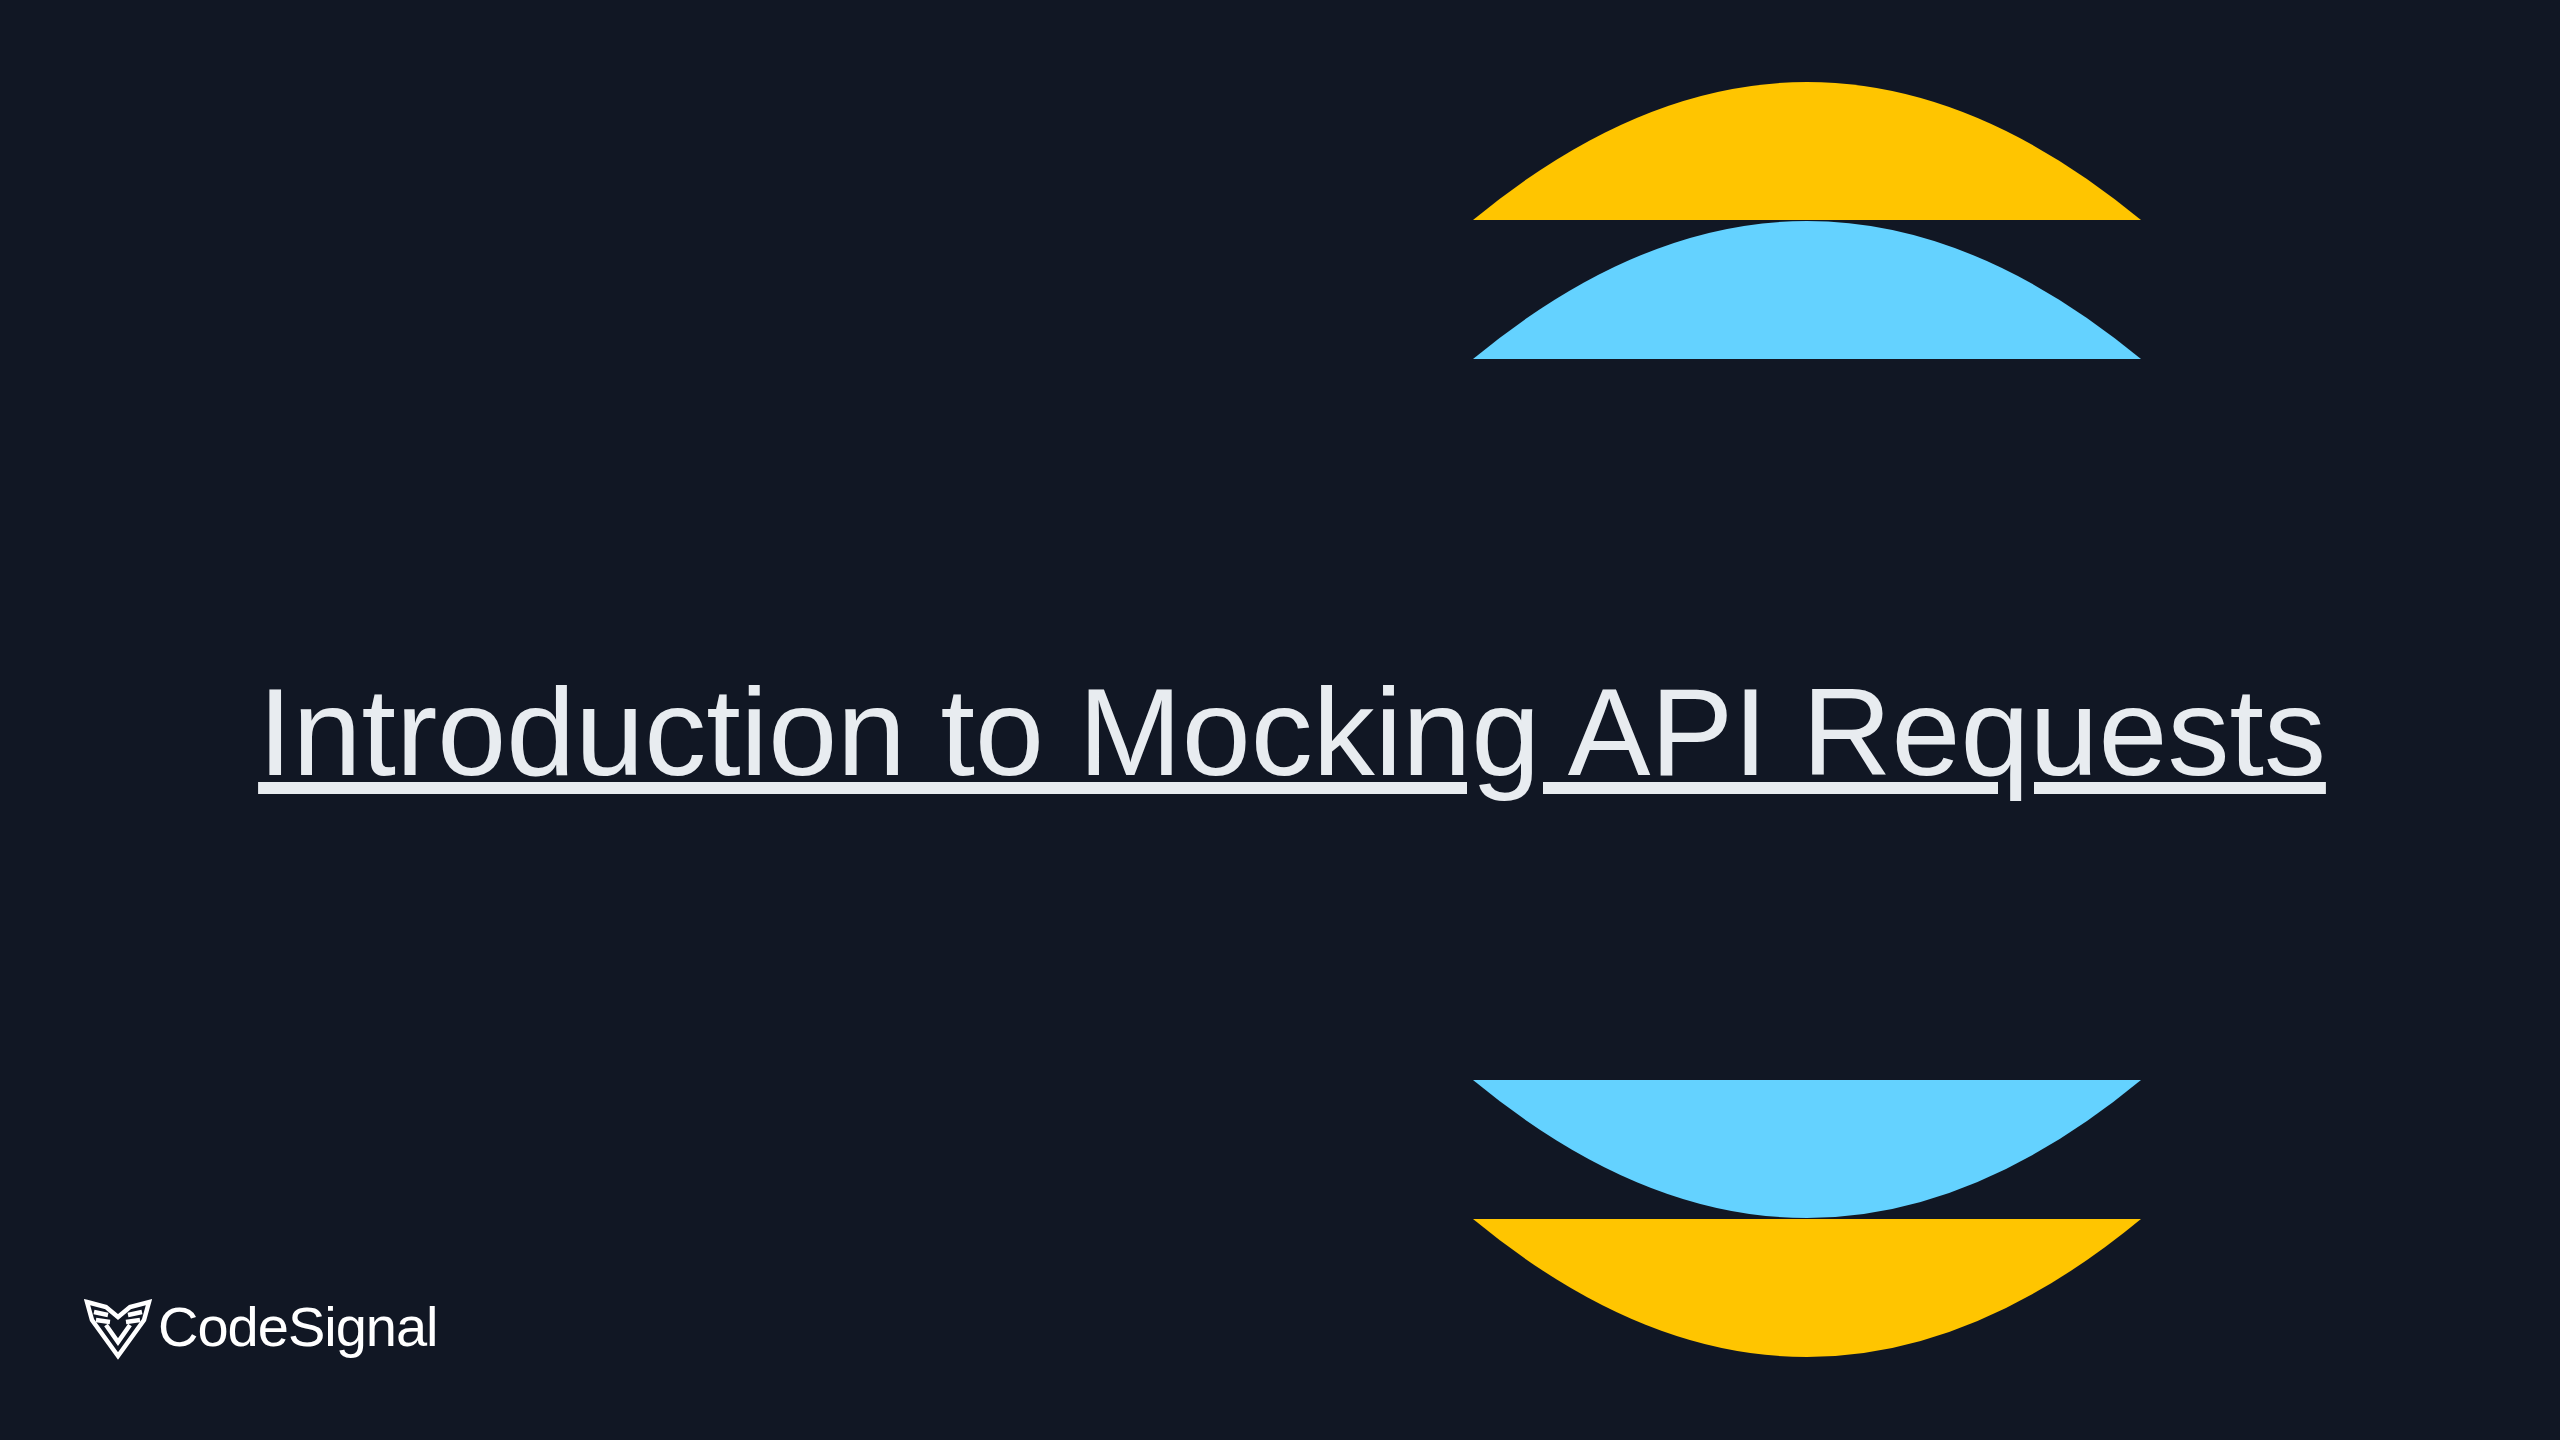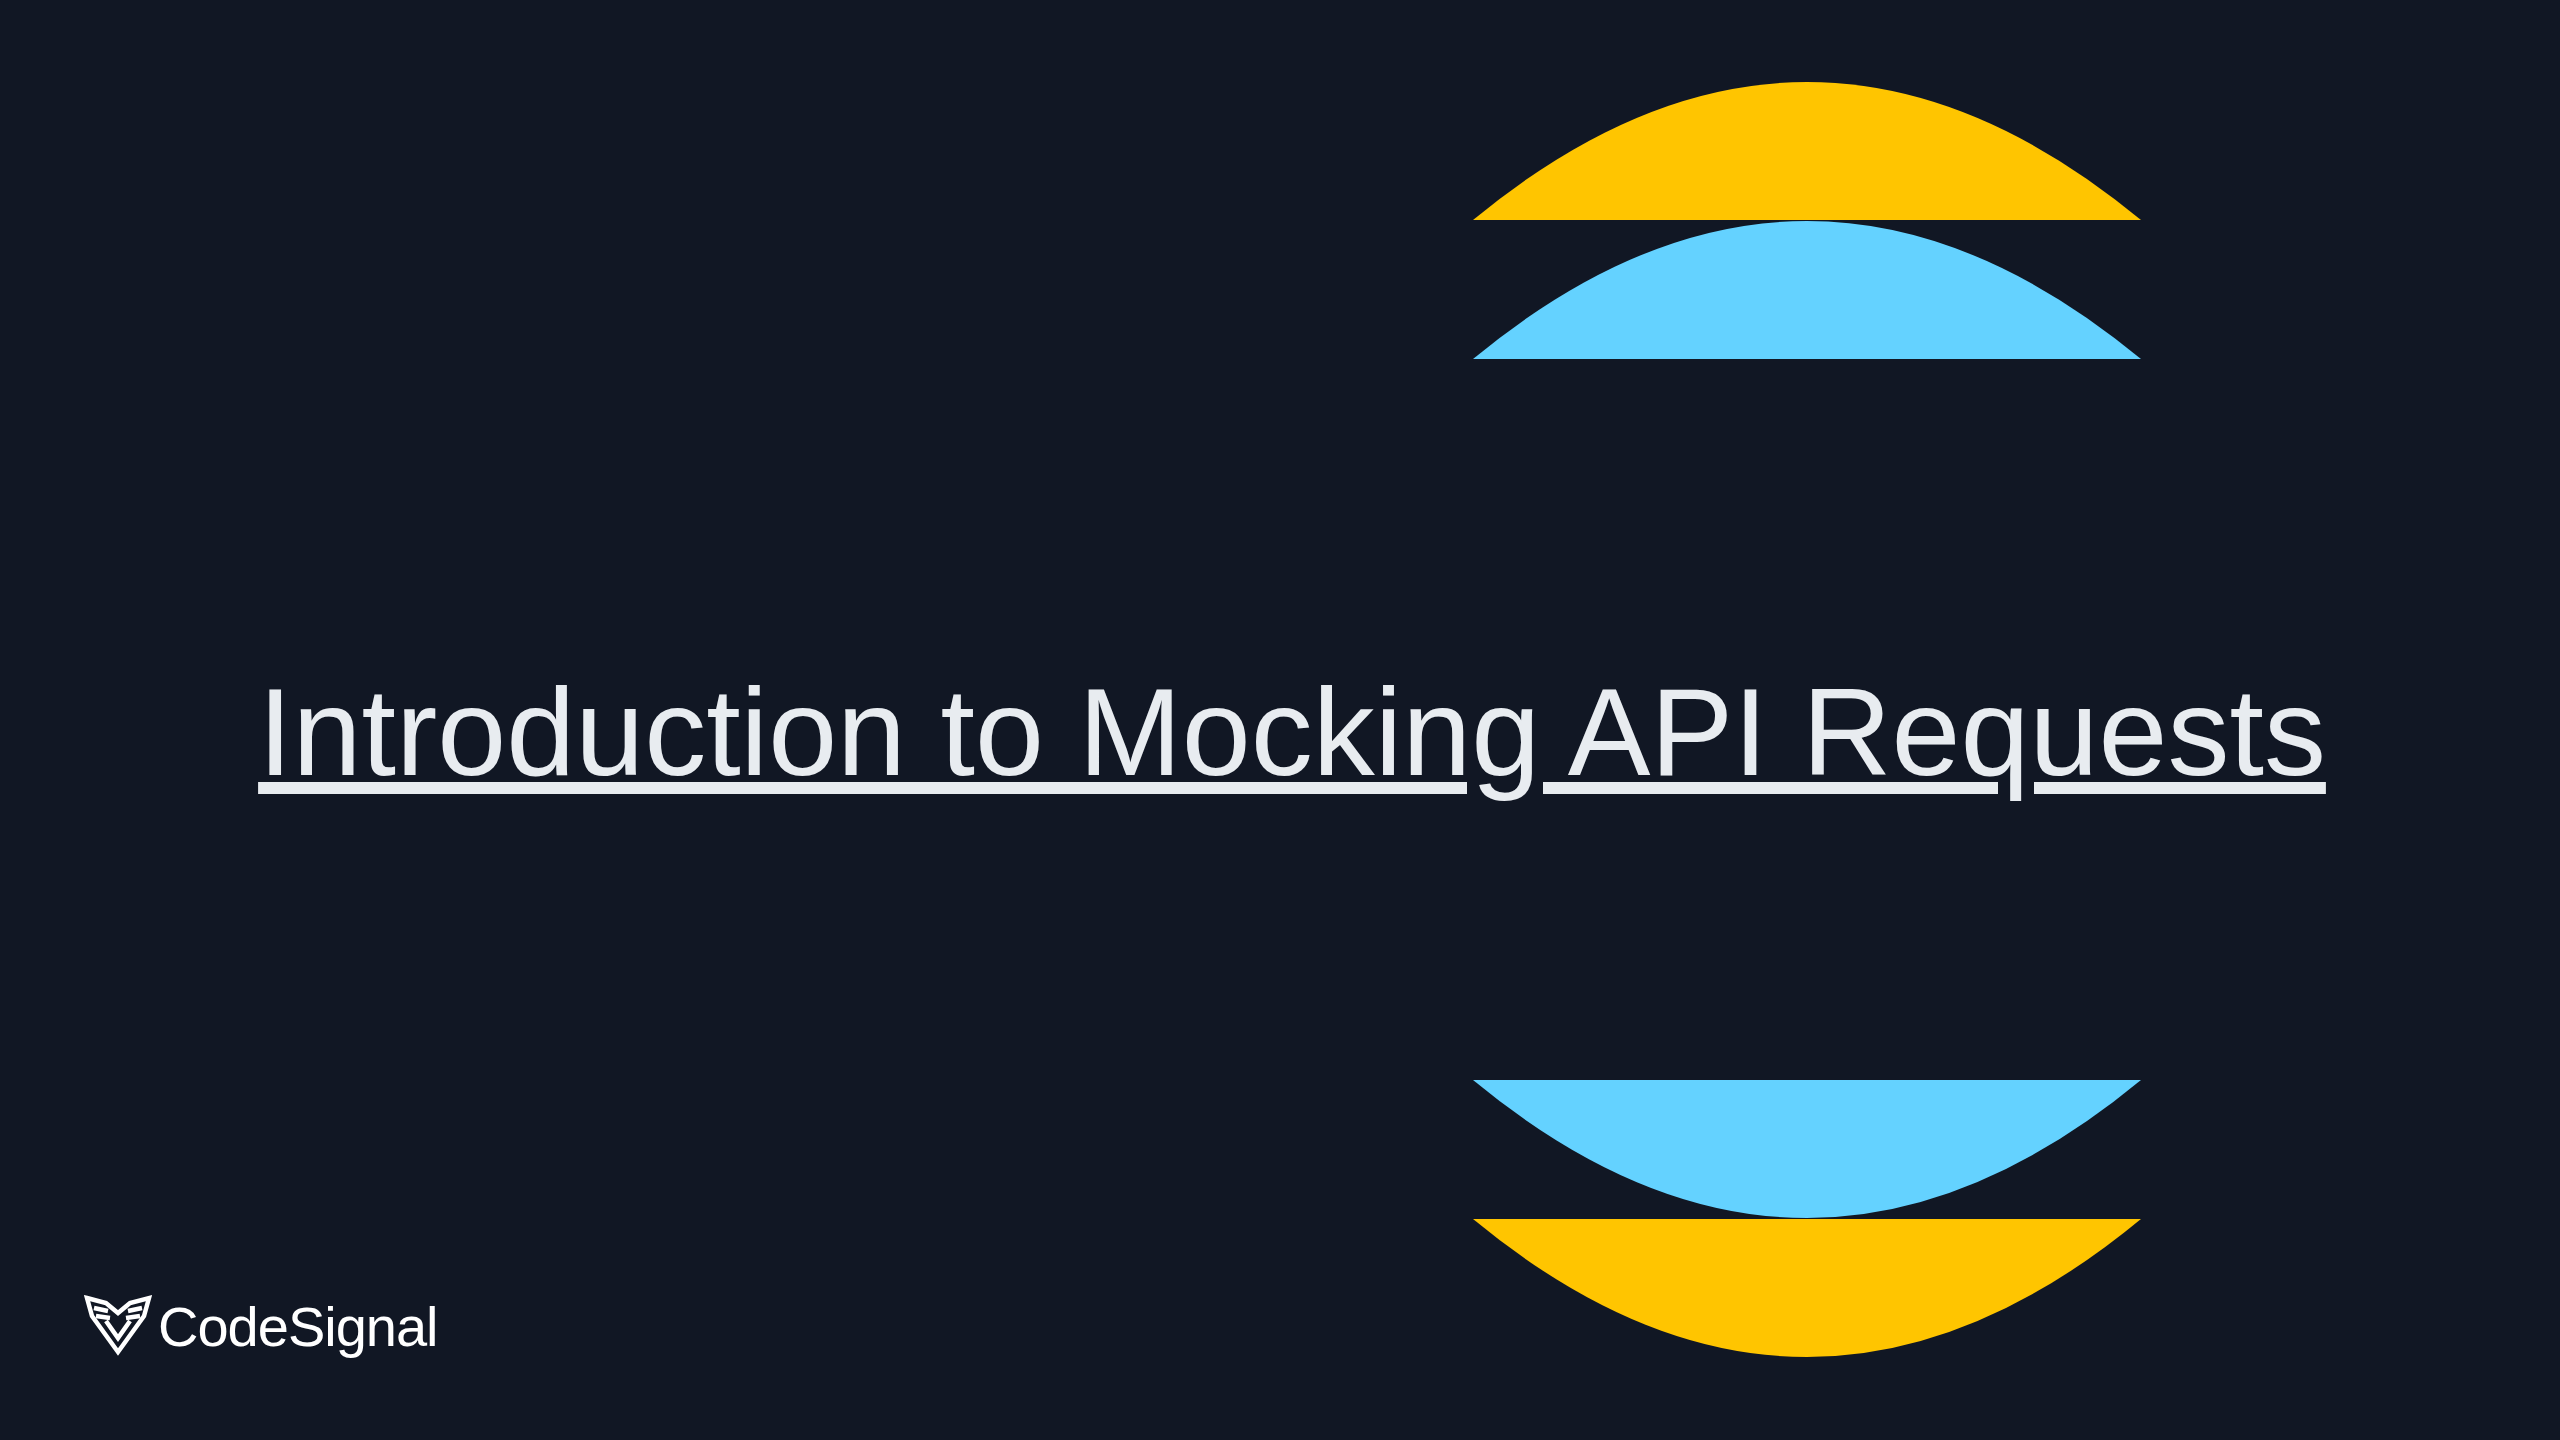--- a/index.html
+++ b/index.html
@@ -36,21 +36,21 @@
       white-space: nowrap;
       margin: 12px;
       text-decoration: underline;
     }
     .logo {
       position: absolute;
       left: 84px;
       top: 1294px;
       height: 66px;
       display: flex;
-      align-items: flex-start;
+      align-items: flex-end;
     }
     .logo-icon {
       width: 68px;
       height: 62px;
       display: block;
     }
     .logo-text {
       color: #ffffff;
       font-family: "Liberation Sans", sans-serif;
       font-size: 56px;

